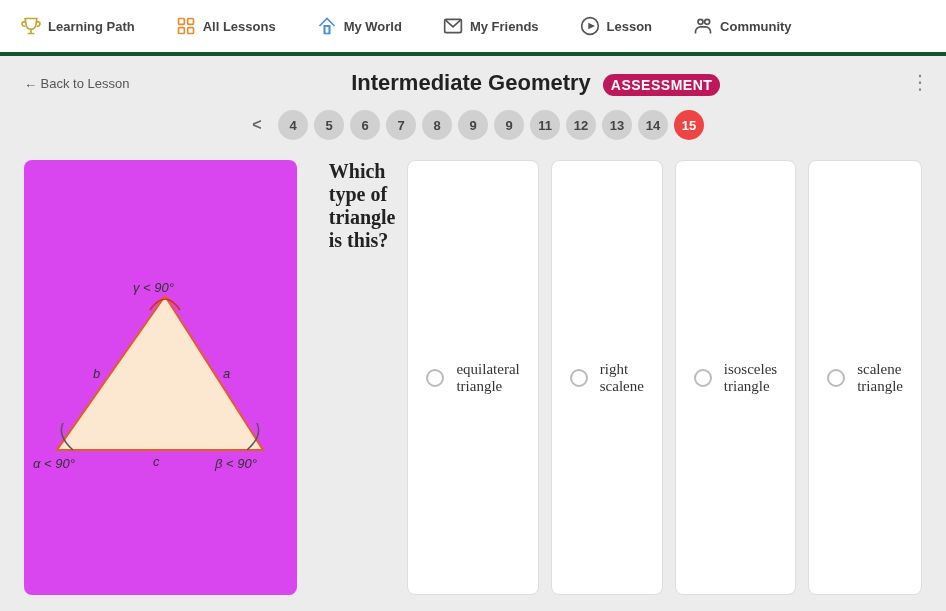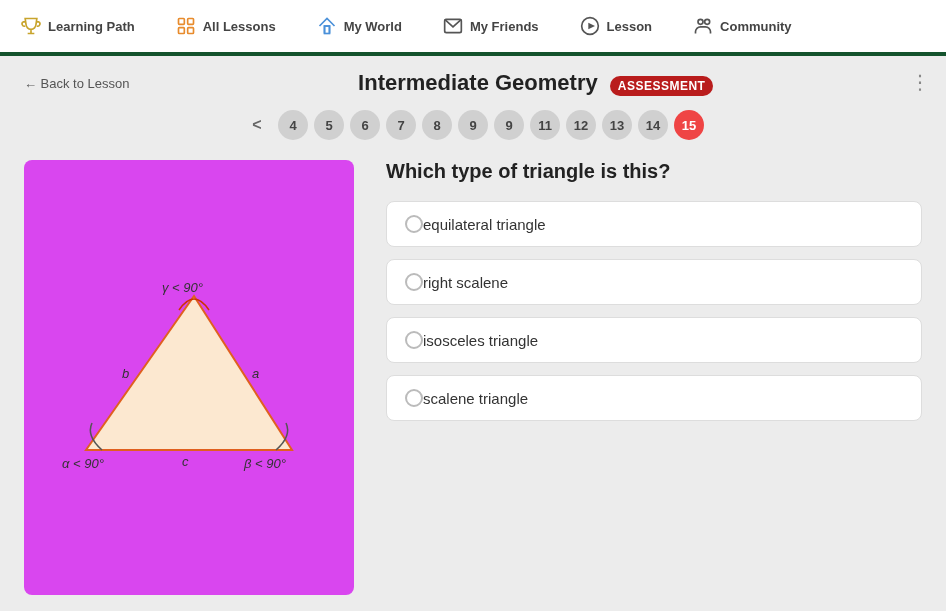--- a/index.html
+++ b/index.html
@@ -72,23 +72,23 @@
       align-items: flex-end;
       justify-content: center;
       gap: 12px;
     }
     .lesson-title {
       font-size: 22px;
       font-weight: 600;
       color: #222;
     }
     .assessment-badge {
-      background: #b91c1c;
+      background: #be185d;
       color: #fff;
-      font-size: 12px;
+      font-size: 14px;
       font-weight: 700;
       padding: 3px 8px;
       border-radius: 12px;
       letter-spacing: 0.5px;
     }
     .more-dots {
       font-size: 20px;
       color: #888;
       cursor: pointer;
       position: absolute;
@@ -146,39 +146,41 @@
       align-items: center;
       justify-content: center;
       position: relative;
       overflow: hidden;
     }
 
     
     .question-panel {
       flex: 1;
       display: flex;
-      flex-direction: column;
+      flex-direction: row;
       gap: 12px;
+      font-family: Liberation Serif, serif;
     }
     .question-text {
       font-size: 20px;
       font-weight: 600;
       color: #222;
       margin-bottom: 6px;
     }
     .answer-option {
       background: #fff;
       border: 1.5px solid #ddd;
       border-radius: 8px;
       padding: 13px 18px;
       font-size: 15px;
       color: #333;
       cursor: pointer;
       display: flex;
       align-items: center;
+      gap: 12px;
       transition: border-color 0.15s;
     }
     .radio-circle {
       width: 18px;
       height: 18px;
       border-radius: 50%;
       border: 2px solid #bbb;
       flex-shrink: 0;
       background: #fff;
     }

